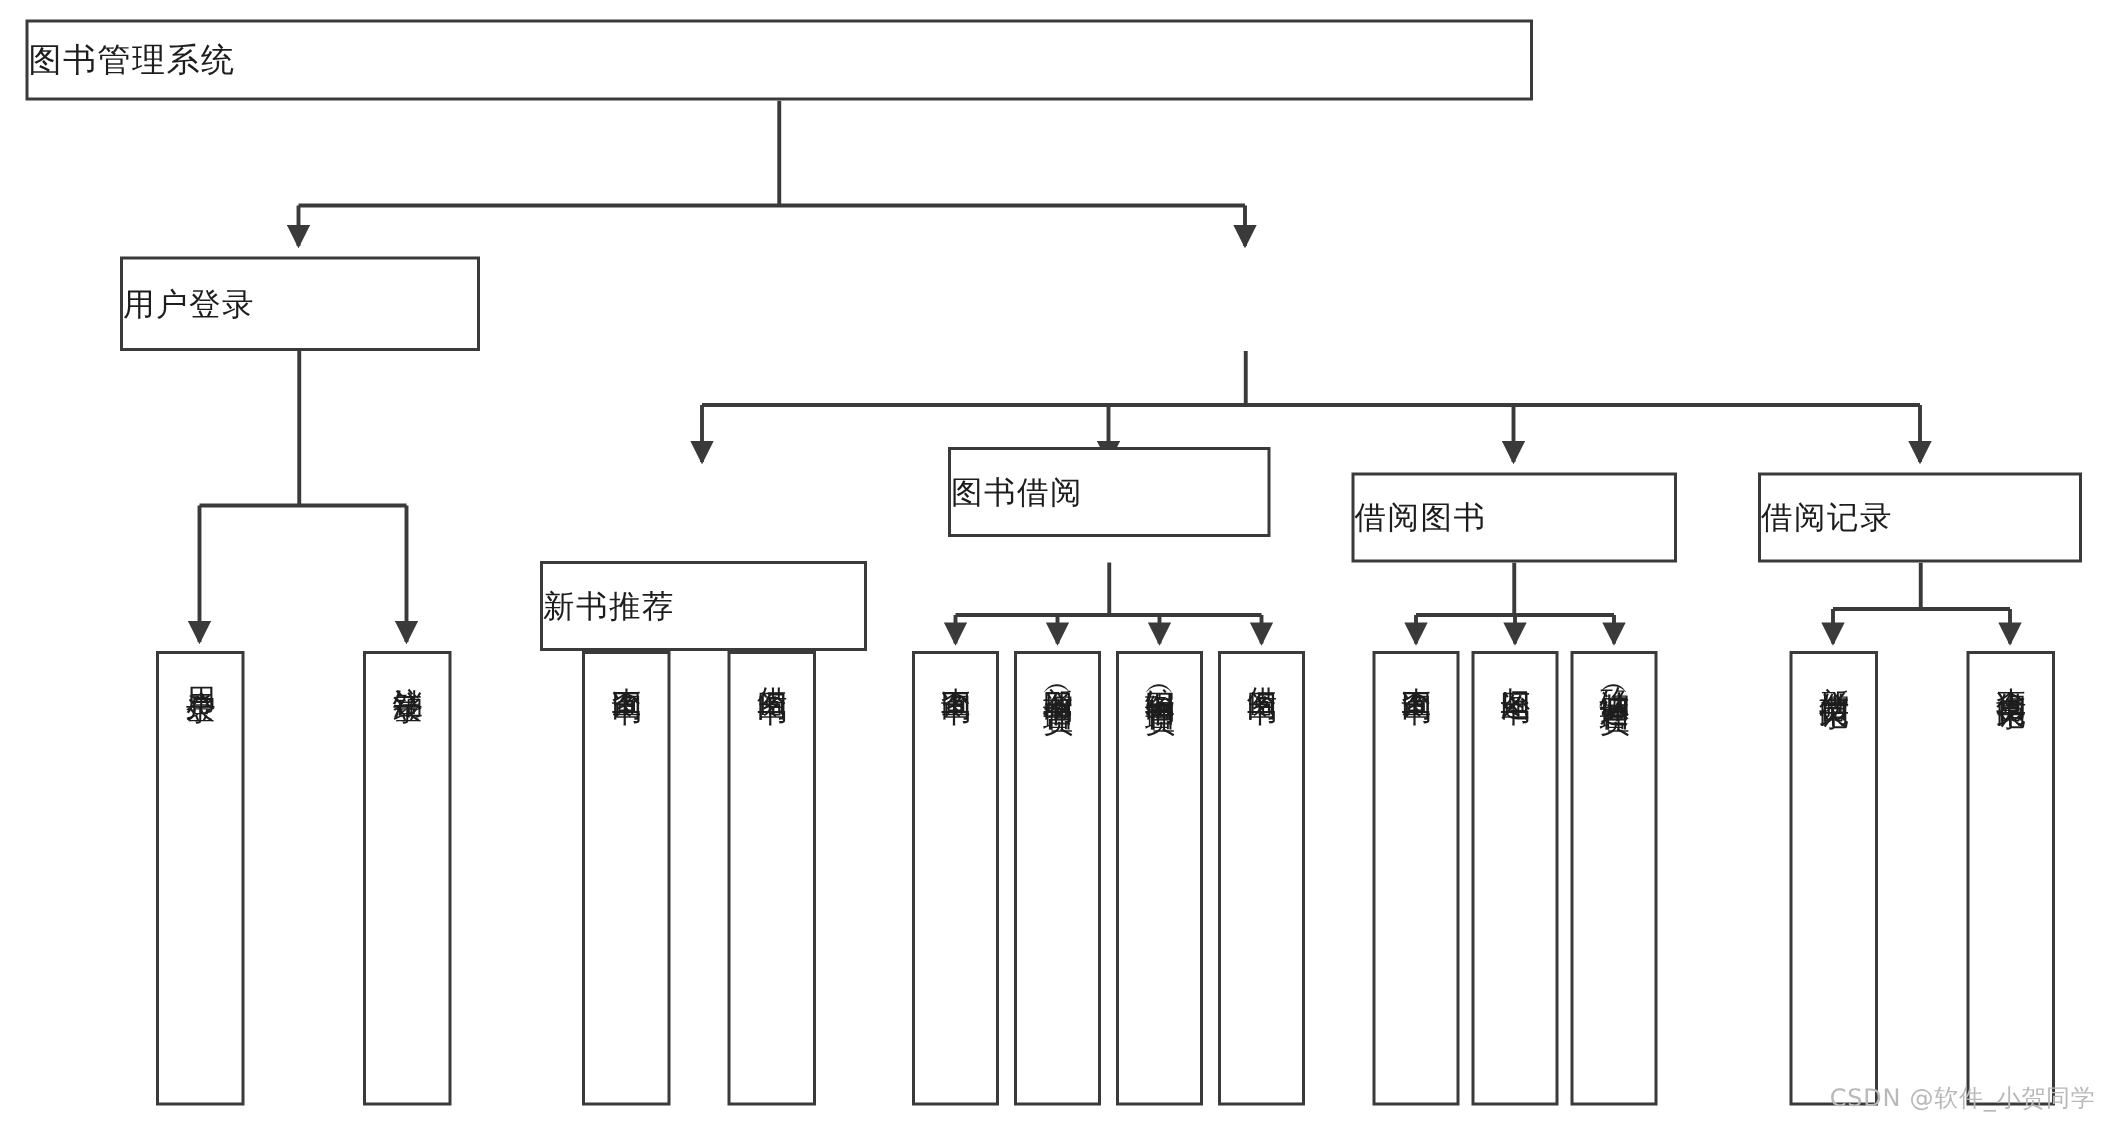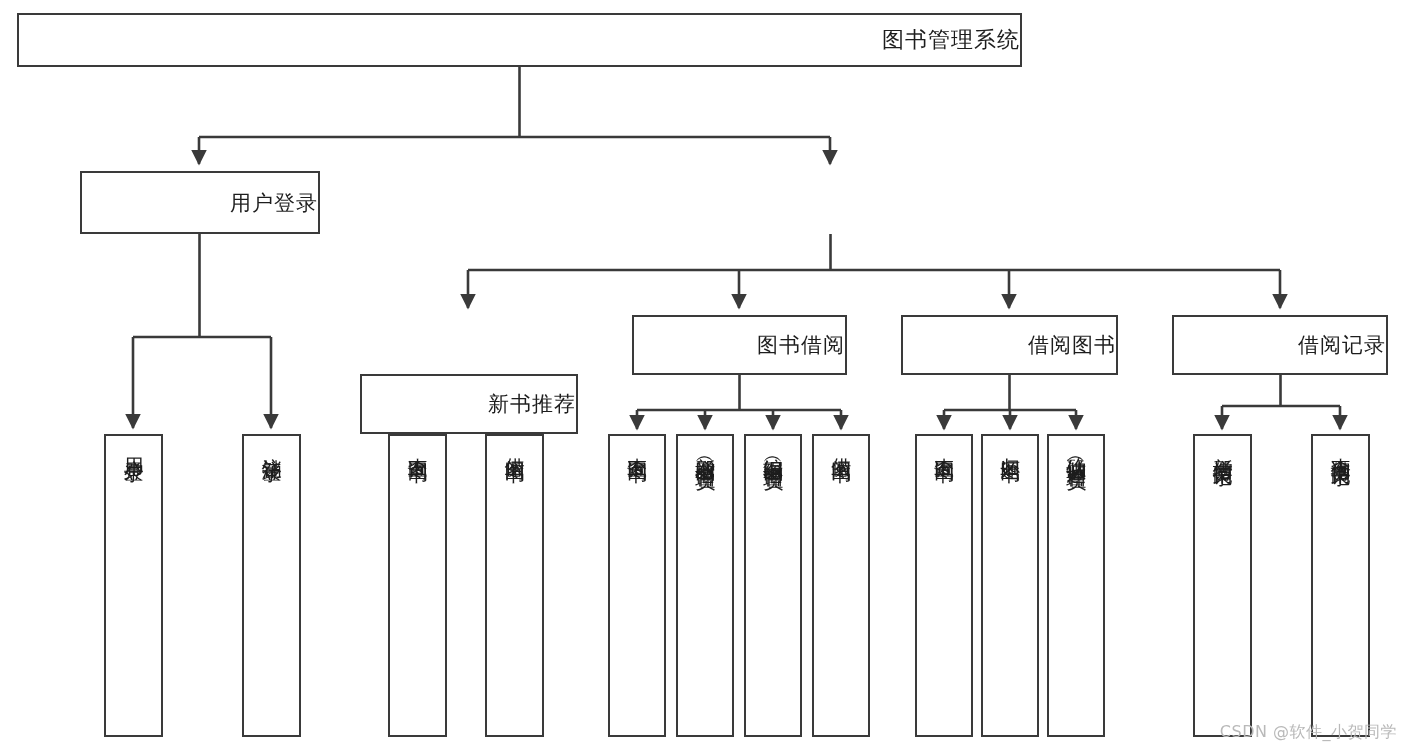--- a/index.html
+++ b/index.html
@@ -11,21 +11,21 @@
   }
   #diagram{position:relative;width:1405px;height:747px;}
   svg#wires{position:absolute;left:0;top:0;width:1405px;height:747px;}
   .node{
     position:absolute;
     box-sizing:border-box;
     background:#ffffff;
     border:2.5px solid #3a3a3a;
     display:flex;
     align-items:center;
-    justify-content:flex-end;
+    justify-content:flex-start;
     color:#1d1d1d;
   }
   .node.h{ 
     font-size:21px;
     letter-spacing:1px;
   }
   .node.root{font-size:22px;}
   .node.v{ 
     font-size:20px;
     padding-top:6px;
@@ -111,21 +111,21 @@
     <span>图书管理系统</span>
   </div>
 
   <div class="node h" style="left:80px;top:171px;width:240px;height:63px;">
     <span>用户登录</span>
   </div>
 
   <div class="node h" style="left:360px;top:331px;width:218px;height:60px;margin-top:43px;">
     <span>新书推荐</span>
   </div>
-  <div class="node h" style="left:632px;top:315px;width:215px;height:60px;">
+  <div class="node h" style="left:632px;top:298px;width:215px;height:60px;">
     <span>图书借阅</span>
   </div>
   <div class="node h" style="left:901px;top:315px;width:217px;height:60px;">
     <span>借阅图书</span>
   </div>
   <div class="node h" style="left:1172px;top:315px;width:216px;height:60px;">
     <span>借阅记录</span>
   </div>
 
   <div class="node v" style="left:104px;top:434px;width:59px;height:303px;">

